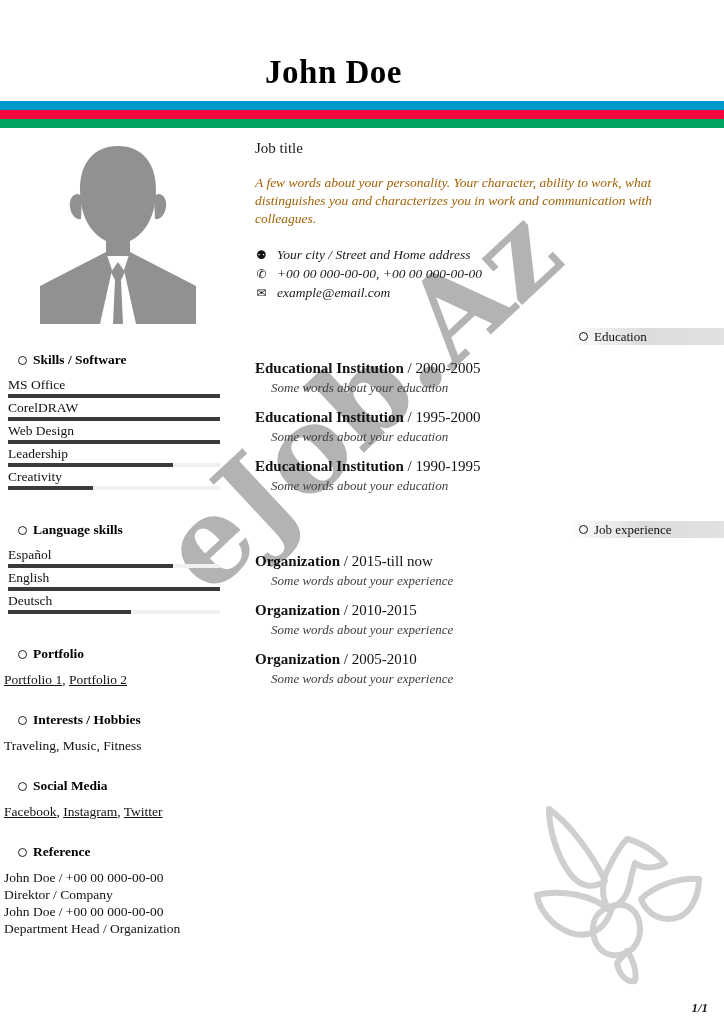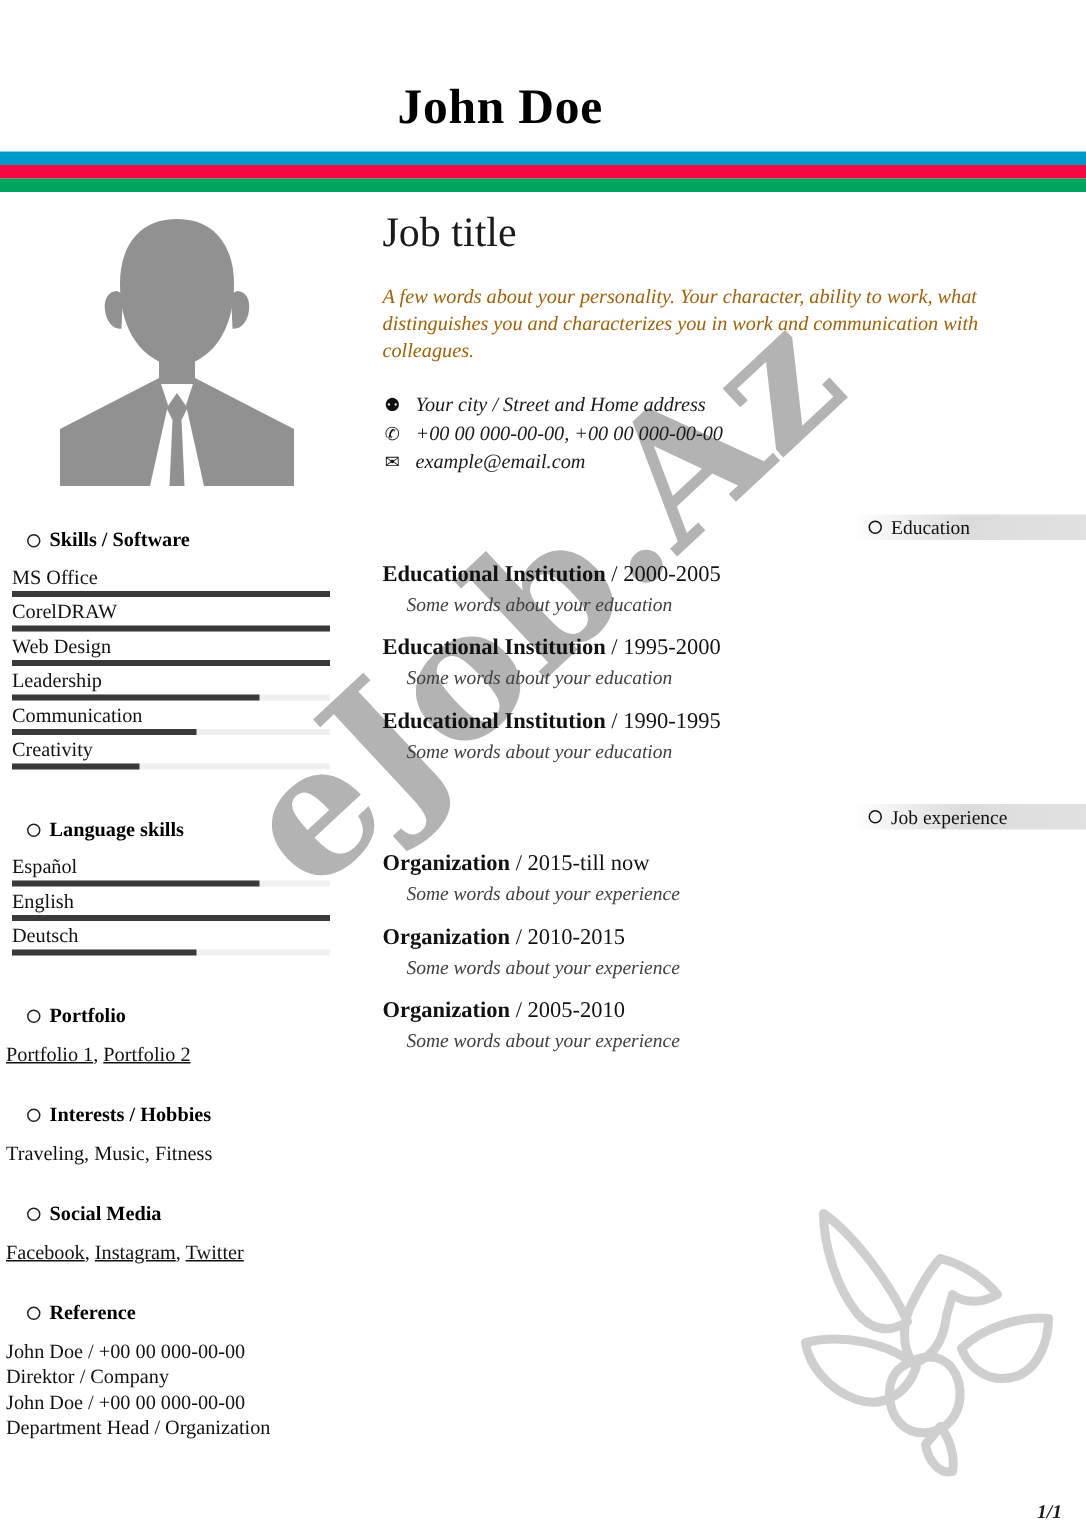--- a/index.html
+++ b/index.html
@@ -133,21 +133,21 @@
   }
   .side-link {
     text-decoration: underline;
     color: #111;
   }
   .block-gap { height: 18px; }
   .block-gap-sm { height: 12px; }
 
   
   #job-title {
-    font-size: 28px;
+    font-size: 15px;
     color: #1a1a1a;
     margin: 0 0 17px 0;
     font-weight: normal;
   }
   #bio {
     font-size: 13.5px;
     font-style: italic;
     line-height: 18px;
     color: #a16207;
     margin: 0 0 18px 0;
@@ -294,26 +294,20 @@
             <div class="skill-fill" style="width: 100%;"></div>
           </div>
         </div>
         <div class="skill-row">
           <div class="skill-label">Leadership</div>
           <div class="skill-track">
             <div class="skill-fill" style="width: 78%;"></div>
           </div>
         </div>
         <div class="skill-row">
-          <div class="skill-label">Communication</div>
-          <div class="skill-track">
-            <div class="skill-fill" style="width: 58%;"></div>
-          </div>
-        </div>
-        <div class="skill-row">
           <div class="skill-label">Creativity</div>
           <div class="skill-track">
             <div class="skill-fill" style="width: 40%;"></div>
           </div>
         </div>
       </div>
 
     <div class="block-gap"></div>
 
     <div class="side-heading">

